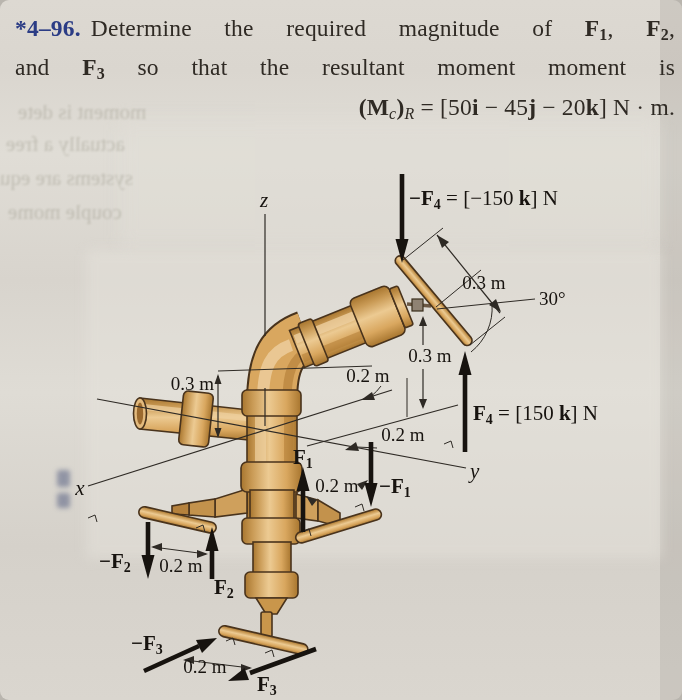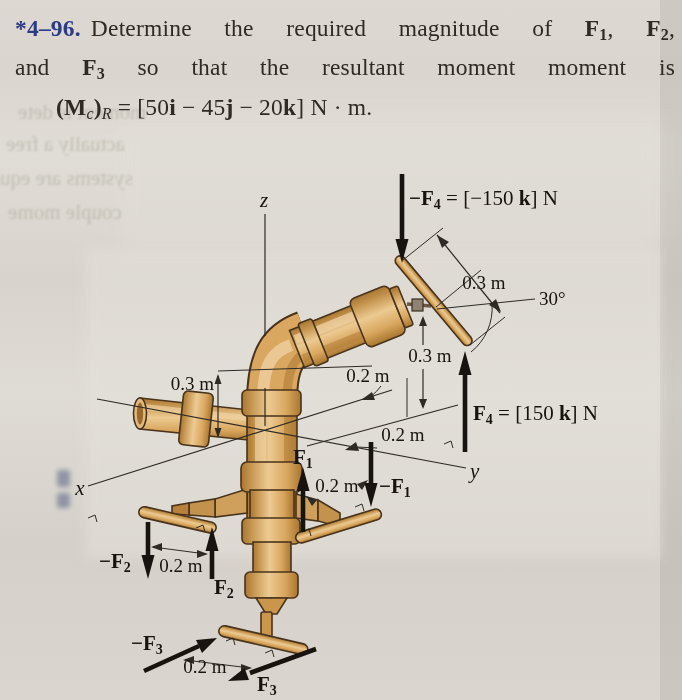--- a/index.html
+++ b/index.html
@@ -1,32 +1,33 @@
 <!DOCTYPE html>
 <html><head>
 <meta charset="utf-8">
 <style>
   html,body{margin:0;padding:0;background:#b9b5ae;}
   .page{
     position:relative;width:682px;height:700px;overflow:hidden;
     font-family:"Liberation Serif",serif;
     background:linear-gradient(180deg,#ddd9d2 0%,#dad6cf 10%,#e0ddd6 22%,#d8d4cd 40%,#dfdcd5 56%,#d5d1ca 78%,#dad6cf 100%);
+    border-radius:9px;
   }
   .right-strip{position:absolute;top:0;right:0;width:22px;height:700px;background:rgba(110,104,96,.14);}
   .panel{position:absolute;left:86px;top:250px;width:576px;height:308px;background:#e5e2db;opacity:.5;filter:blur(6px);}
   .panel2{position:absolute;left:120px;top:118px;width:540px;height:130px;background:#e2dfd8;opacity:.45;filter:blur(8px);}
   .bleed{position:absolute;transform:scaleX(-1);color:#83806f;opacity:.32;filter:blur(1.2px);
          font-size:21px;white-space:nowrap;pointer-events:none;}
   .blob{position:absolute;background:#49547a;filter:blur(2.5px);opacity:.5;border-radius:2px;}
   .problem{
     position:absolute;left:15px;top:12px;width:660px;
     font-size:23.5px;line-height:32.5px;color:#2f2a24;letter-spacing:.2px;
   }
   .pline{display:block;text-align:justify;text-align-last:justify;}
-  .pline3{display:block;text-align:left;margin-left:41px;}
+  .pline3{display:block;text-align:right;margin-left:41px;}
   .pnum{color:#2b3c85;font-weight:bold;margin-right:10px;}
   .b{font-weight:bold;}
   .sub{font-size:.68em;vertical-align:-0.25em;}
   .isub{font-size:.68em;vertical-align:-0.25em;font-style:italic;}
   svg{position:absolute;left:0;top:0;}
   svg text{font-family:"Liberation Serif",serif;fill:#17130f;}
   .dimtxt{font-size:19px;}
   .axtxt{font-size:21px;font-style:italic;}
   .ftxt{font-size:21px;font-weight:bold;}
   .fsub{font-size:14px;font-weight:bold;}

